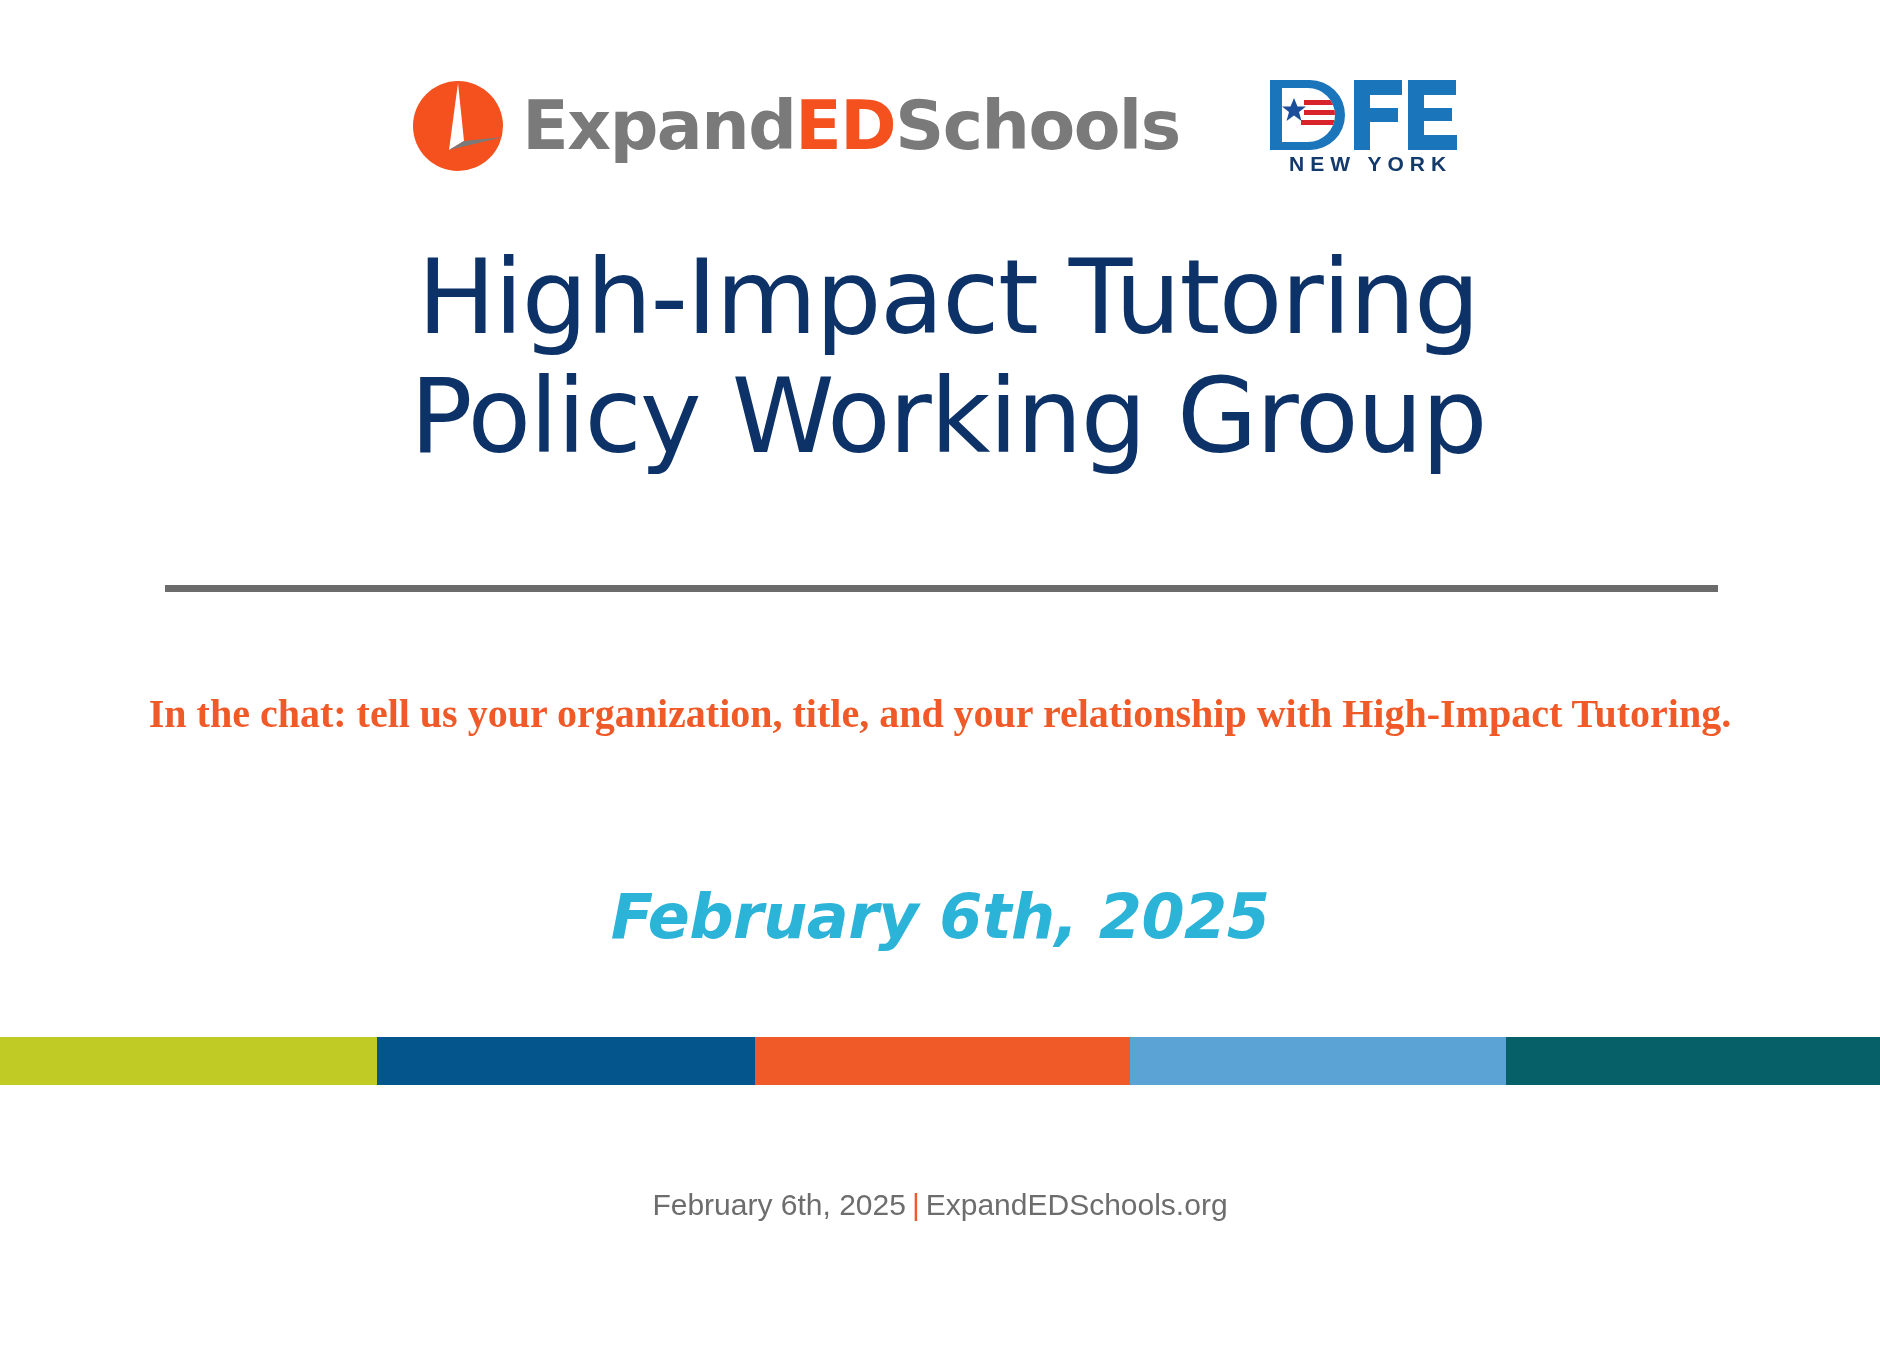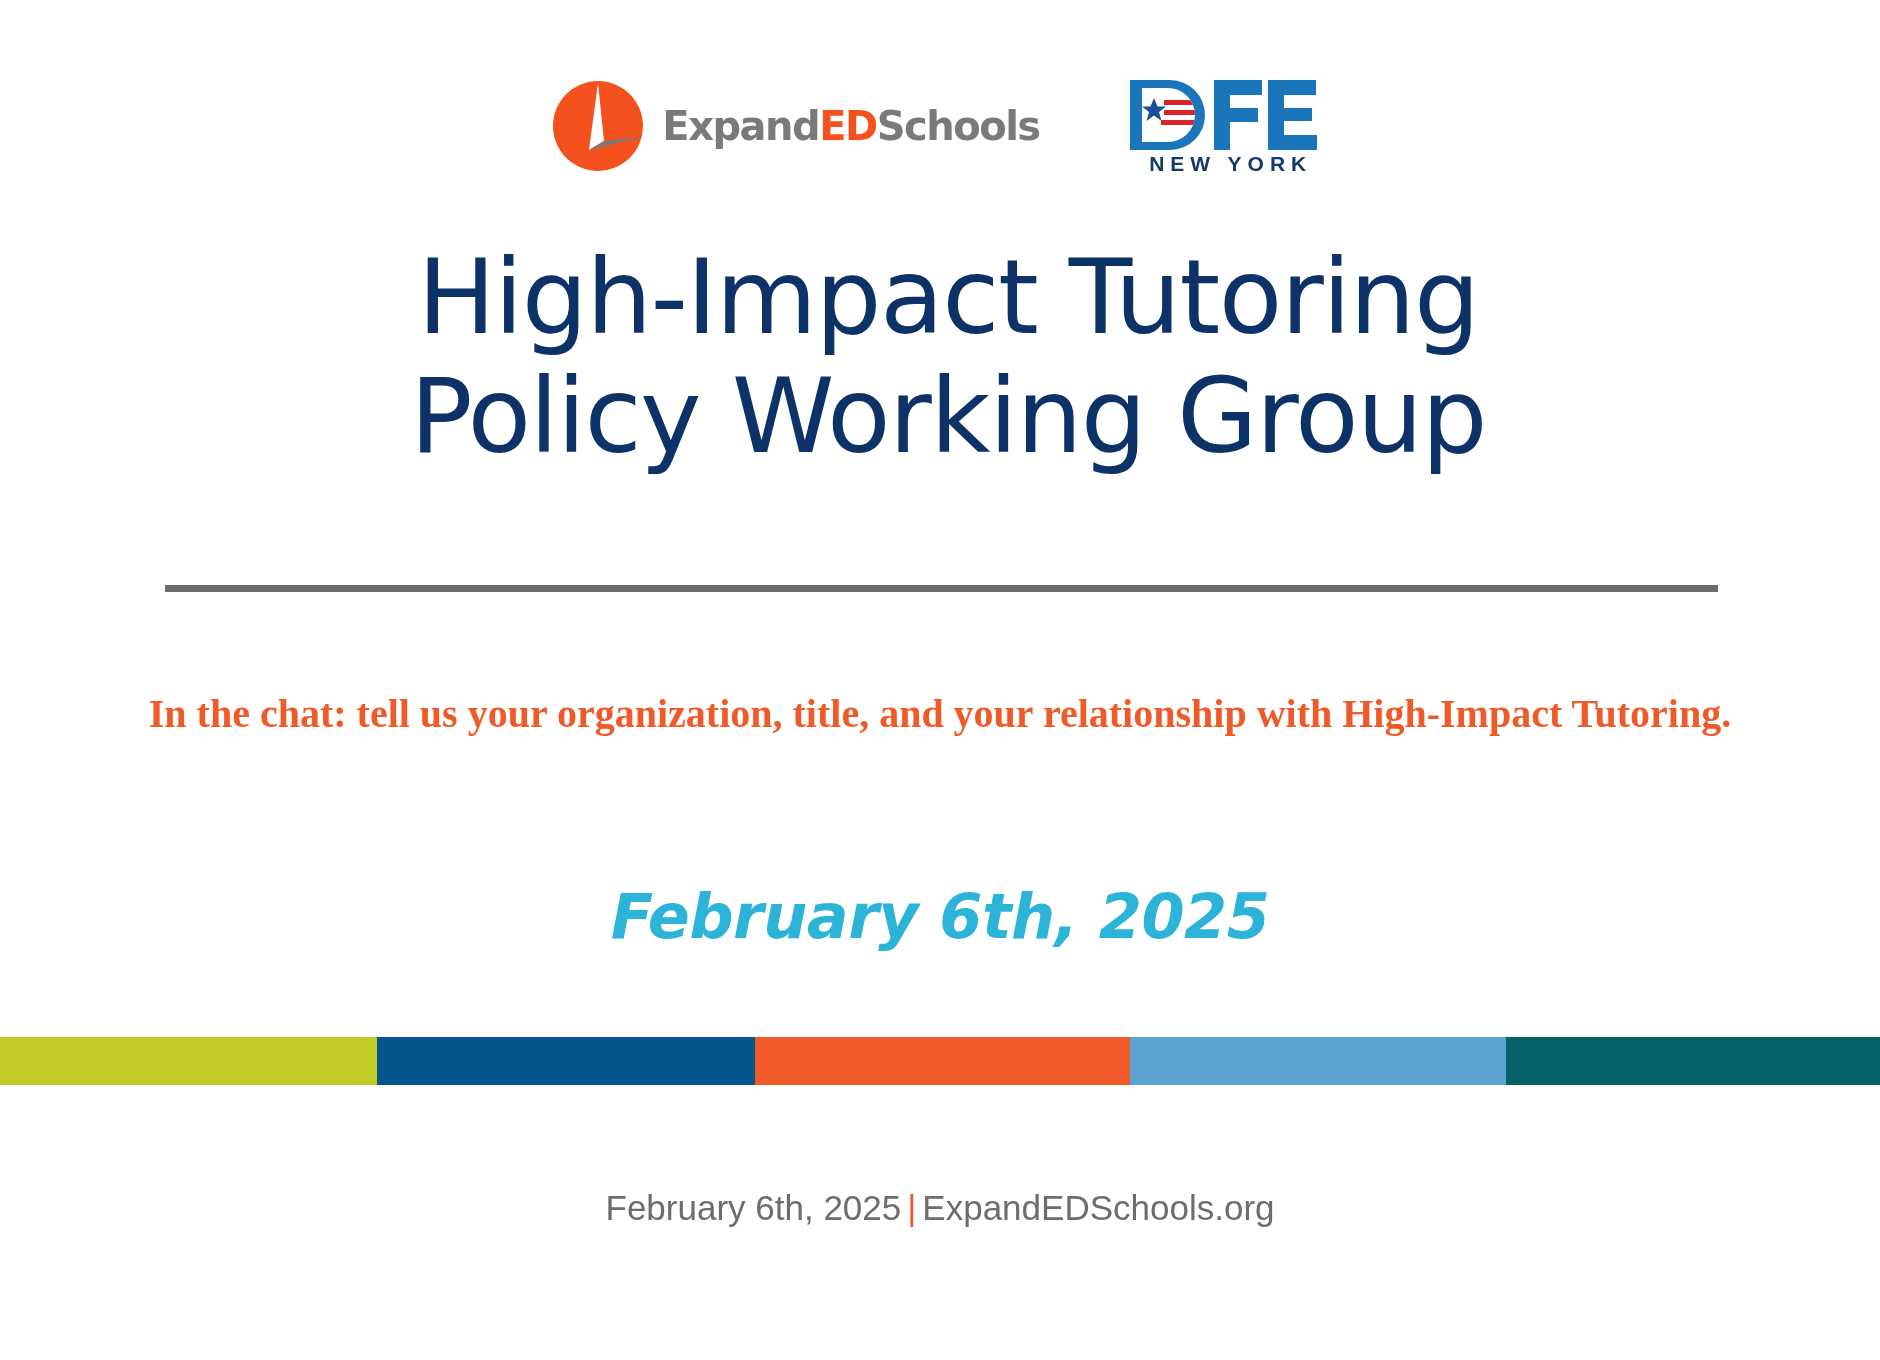--- a/index.html
+++ b/index.html
@@ -44,21 +44,21 @@
     position: relative;
     width: 92px;
     height: 92px;
     flex: 0 0 auto;
   }
   .expanded-mark svg { display: block; }
 
   .expanded-wordmark {
     font-family: "DejaVu Sans", sans-serif;
     font-weight: bold;
-    font-size: 40px;
+    font-size: 68px;
     letter-spacing: -1.5px;
     line-height: 1;
     white-space: nowrap;
   }
   .wm-gray { color: #7a7a7a; }
   .wm-orange { color: #f4511e; }
 
   
   .dfer-logo {
     display: flex;
@@ -151,21 +151,21 @@
   .band-seg { height: 100%; }
 
   
   .footer {
     position: absolute;
     top: 1188px;
     left: 0;
     width: 1880px;
     text-align: center;
     font-family: "Liberation Sans", sans-serif;
-    font-size: 35px;
+    font-size: 30px;
     color: #6d6d6d;
     white-space: nowrap;
   }
   .footer-sep {
     color: #ef5a28;
     padding: 0 6px;
   }
 </style>
 </head>
 <body>

